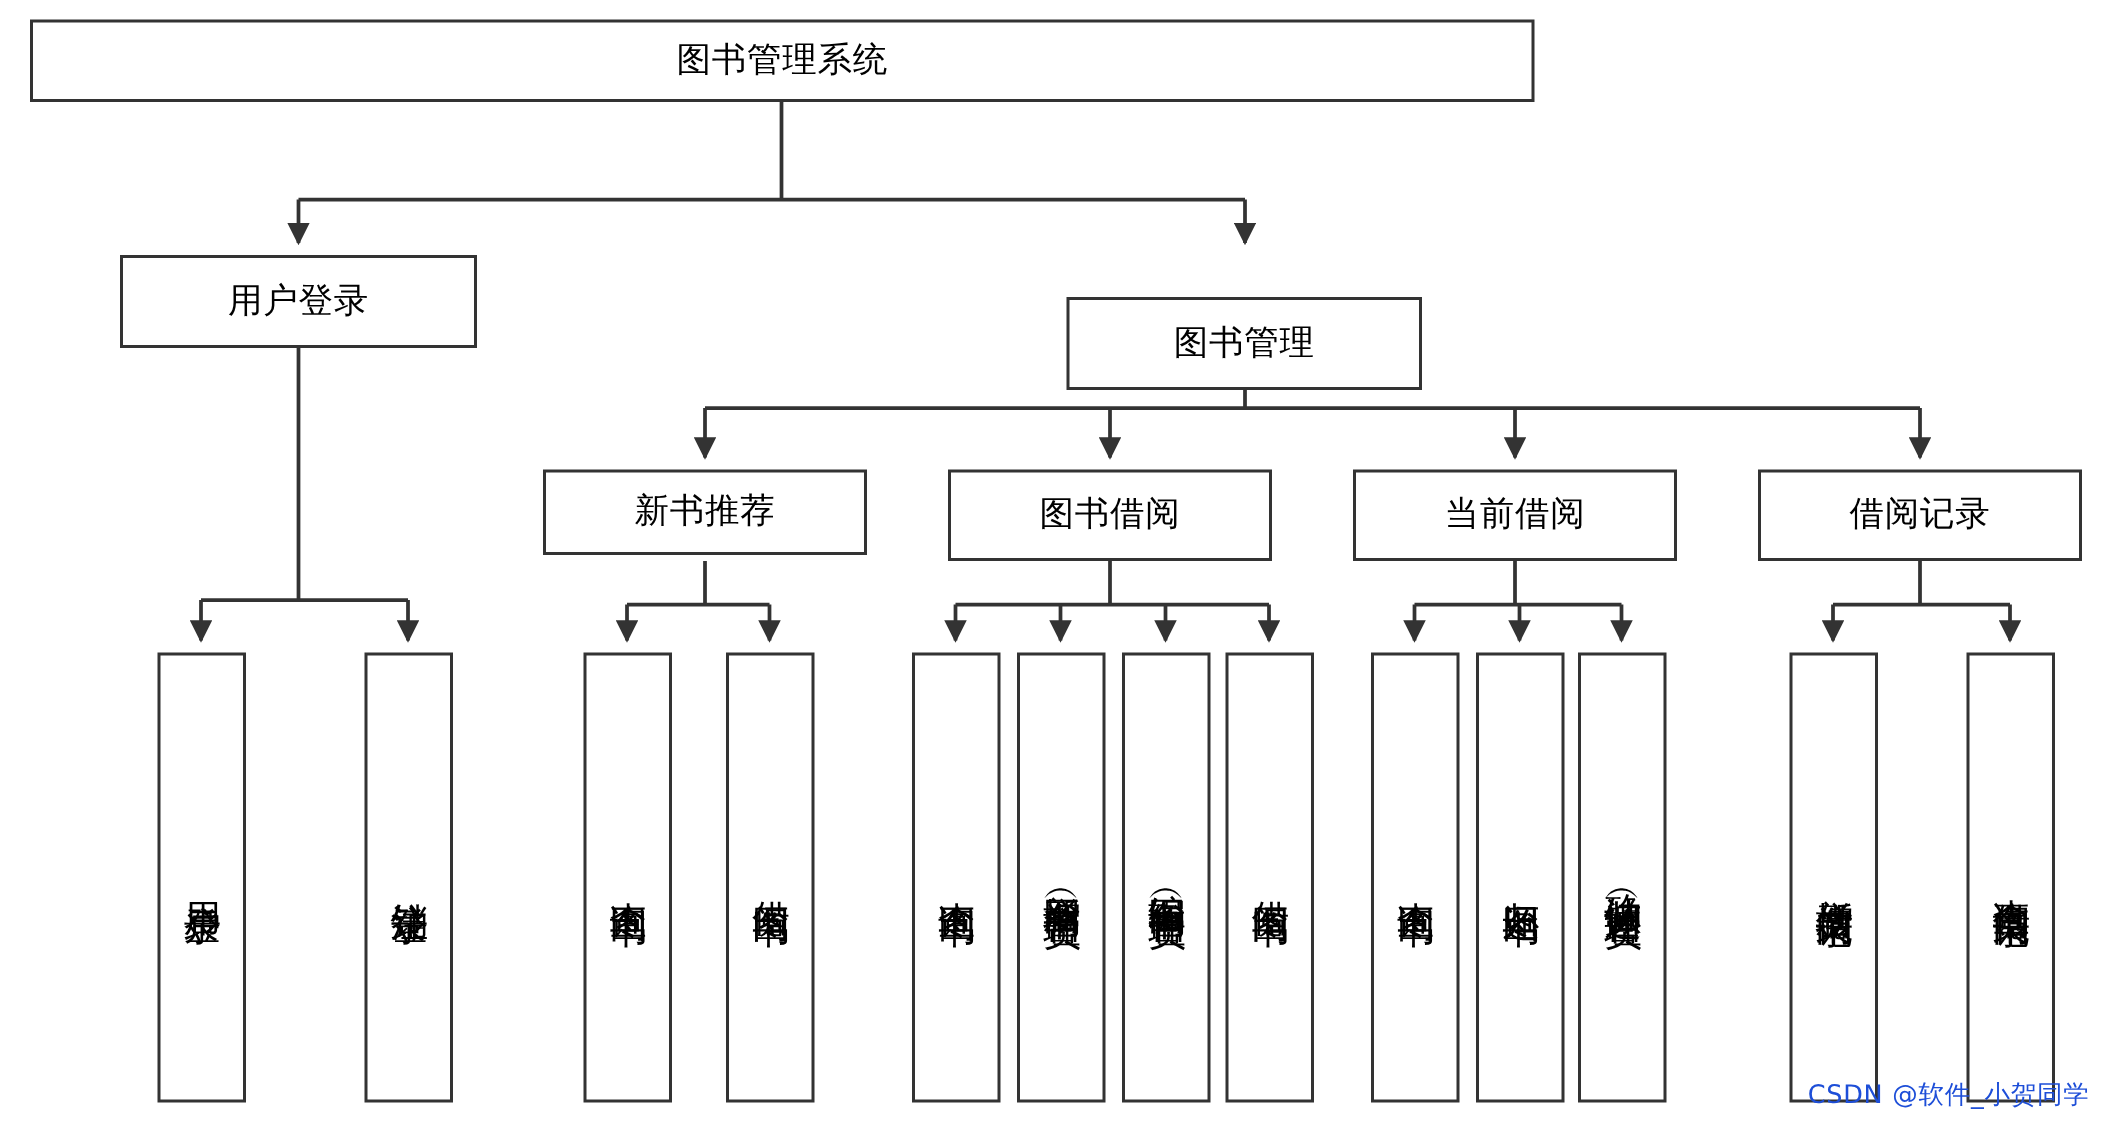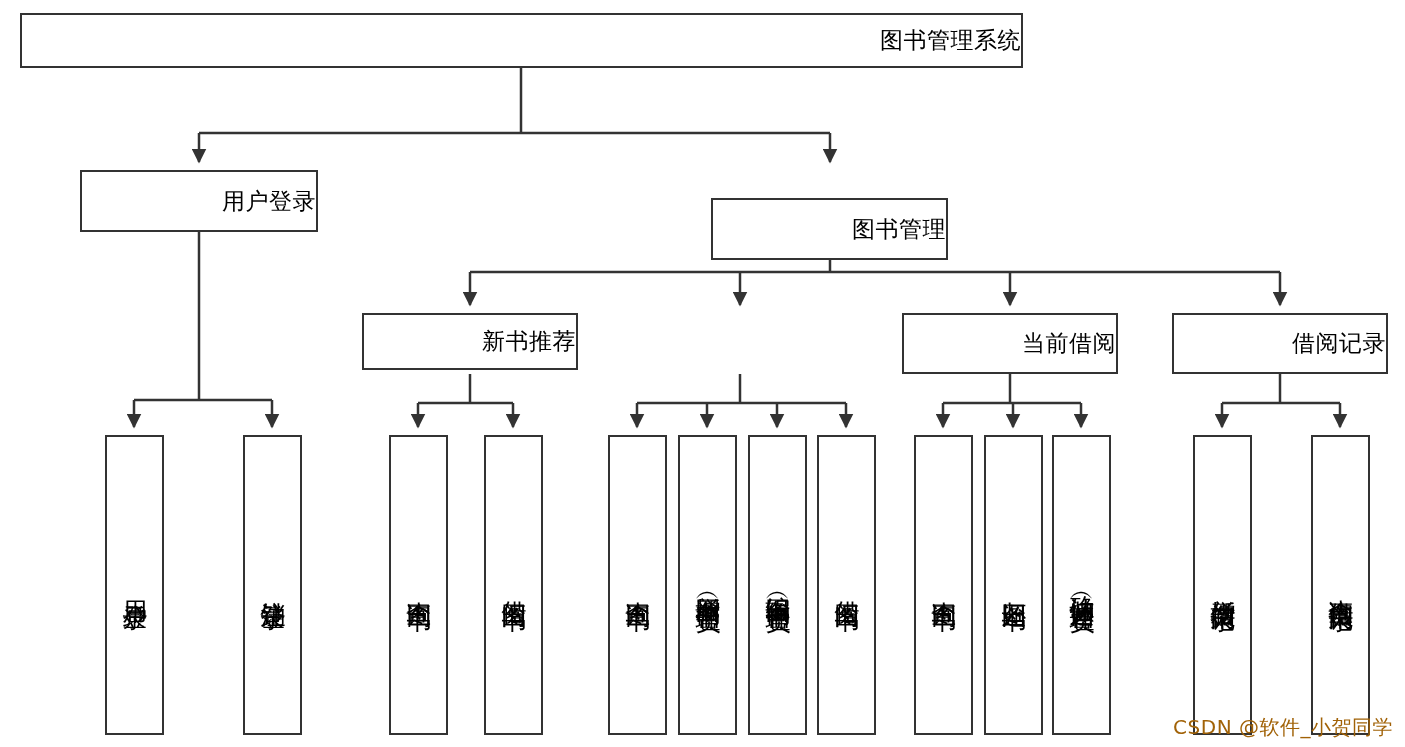--- a/index.html
+++ b/index.html
@@ -24,21 +24,21 @@
     width: 1405px;
     height: 747px;
   }
   .node {
     position: absolute;
     box-sizing: border-box;
     background: #ffffff;
     border: 2.5px solid #333333;
     display: flex;
     align-items: center;
-    justify-content: flex-end;
+    justify-content: center;
     color: #000000;
     z-index: 2;
   }
   .node .lbl {
     display: block;
     text-align: center;
     line-height: 1.08;
     letter-spacing: 0.5px;
   }
   .node.horiz .lbl {
@@ -53,22 +53,22 @@
     text-orientation: upright;
     font-size: 25px;
     line-height: 1.12;
     letter-spacing: 2px;
     white-space: nowrap;
   }
   .watermark {
     position: absolute;
     right: 12px;
     bottom: 6px;
-    font-size: 20px;
-    color: #a16207;
+    font-size: 17px;
+    color: #1d4ed8;
     z-index: 5;
     white-space: nowrap;
     letter-spacing: 0.5px;
   }
 </style>
 </head>
 <body>
 
 <div id="canvas">
 
@@ -132,20 +132,23 @@
   <div class="node horiz" style="left:80px; top:170px; width:238px; height:62px;">
     <span class="lbl">用户登录</span>
   </div>
   <div class="node horiz" style="left:711px; top:170px; width:237px; height:62px;margin-top:28px;">
     <span class="lbl">图书管理</span>
   </div>
 
   <div class="node horiz" style="left:362px; top:313px; width:216px; height:57px;">
     <span class="lbl">新书推荐</span>
   </div>
+  <div class="node horiz" style="left:632px; top:313px; width:216px; height:61px;">
+    <span class="lbl">图书借阅</span>
+  </div>
   <div class="node horiz" style="left:902px; top:313px; width:216px; height:61px;">
     <span class="lbl">当前借阅</span>
   </div>
   <div class="node horiz" style="left:1172px; top:313px; width:216px; height:61px;">
     <span class="lbl">借阅记录</span>
   </div>
 
   <div class="node vert" style="left:105px; top:435px; width:59px; height:300px;">
     <span class="lbl">用户登录</span>
   </div>

